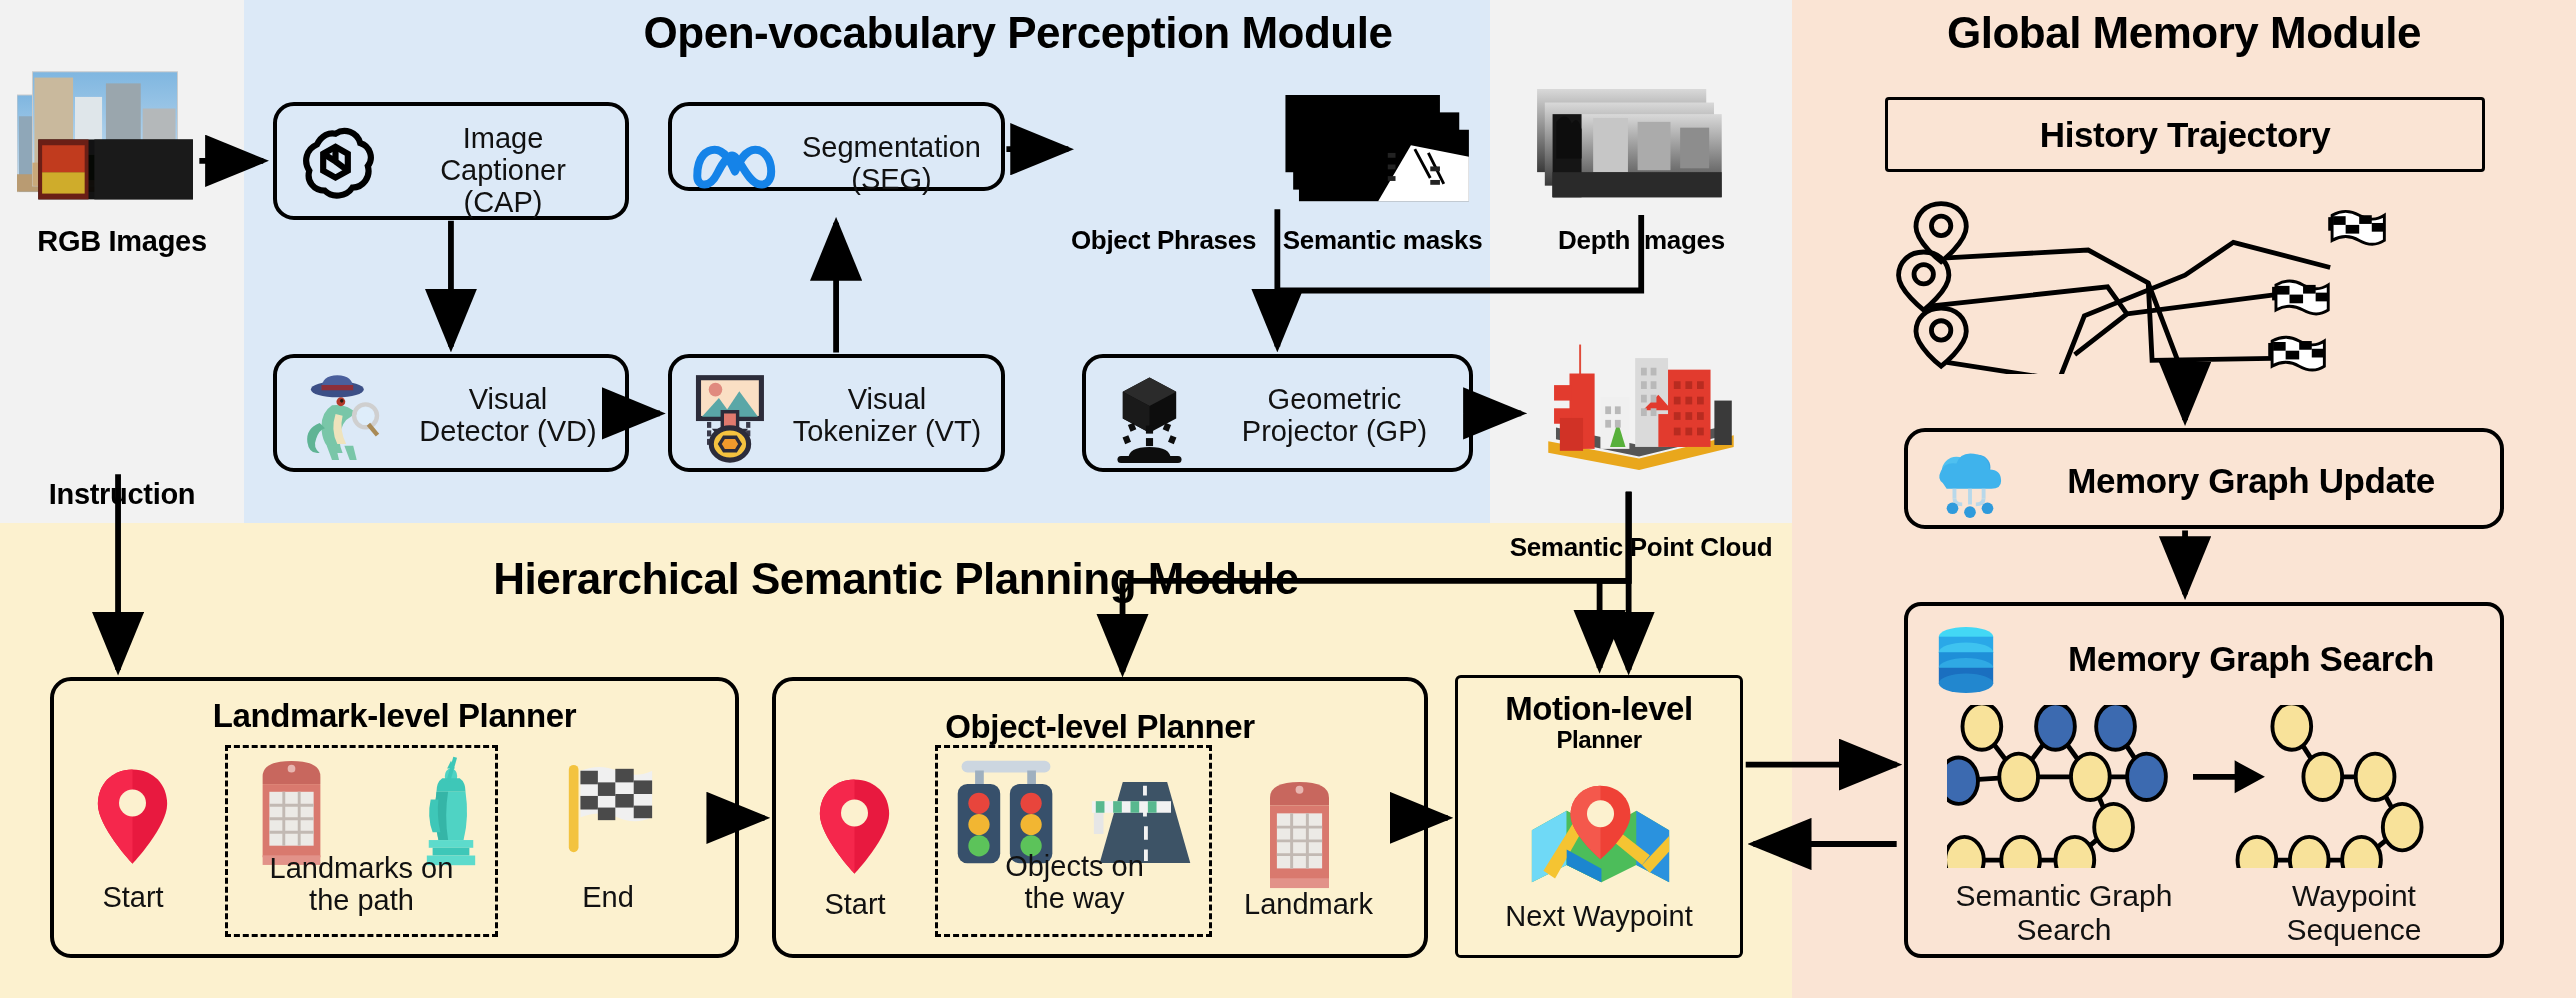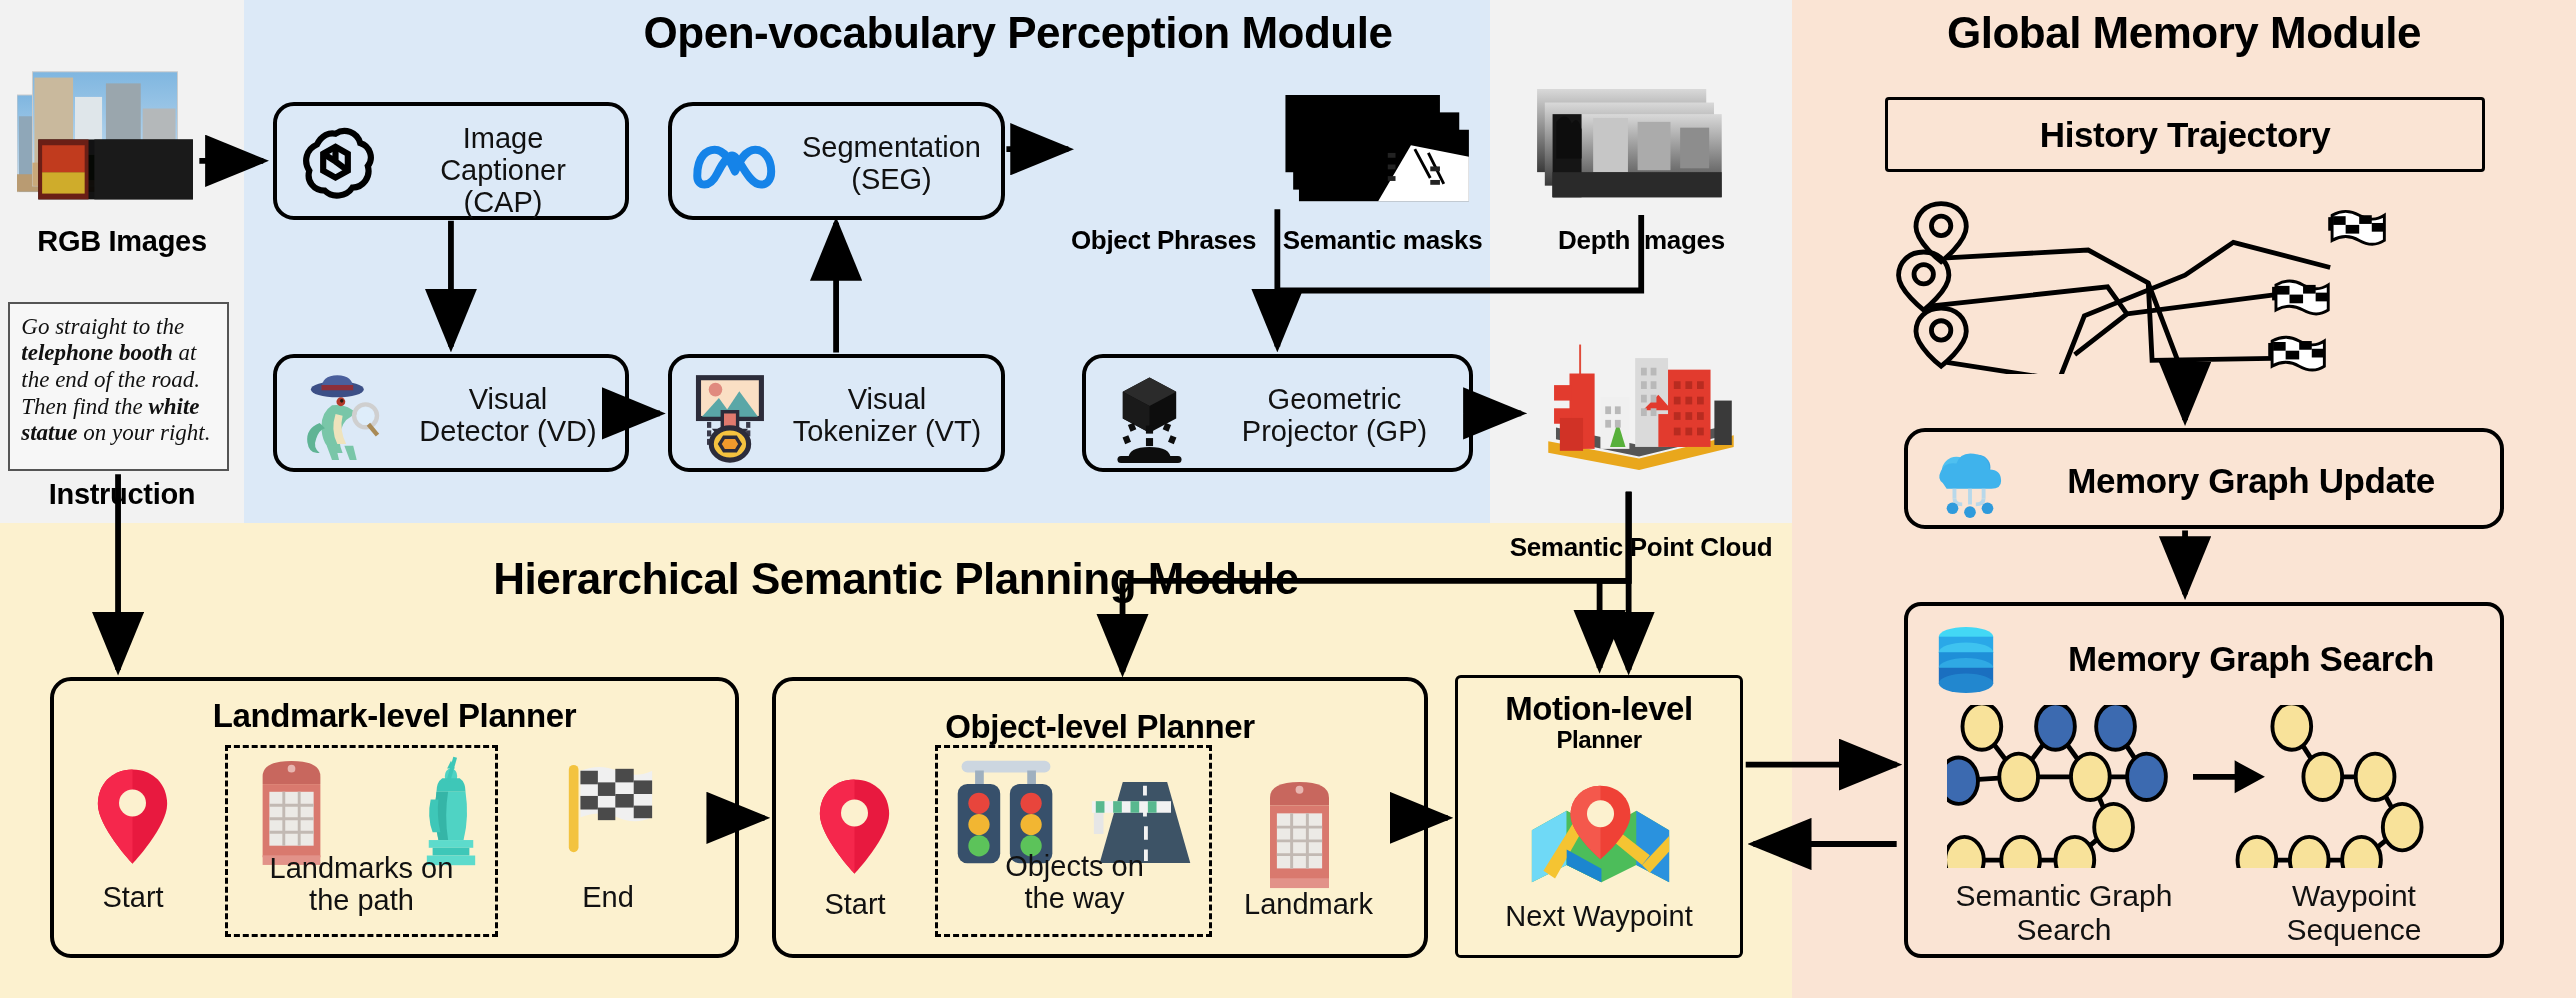--- a/index.html
+++ b/index.html
@@ -90,42 +90,39 @@
       <rect x="70" y="100" width="12" height="26" fill="#3e6b3a"></rect>
       <rect x="22" y="84" width="160" height="62" fill="#000" opacity="0.92"></rect>
       <rect x="22" y="84" width="52" height="62" fill="#6a1f16"></rect>
       <rect x="26" y="90" width="44" height="28" fill="#c13b1e"></rect>
       <rect x="26" y="118" width="44" height="22" fill="#e0c52f" opacity="0.85"></rect>
       <rect x="80" y="84" width="102" height="62" fill="#1a1a1a"></rect>
     </svg>
   </div>
   <div class="caption" style="left:0;top:225px;width:244px;font-size:29px;">RGB Images</div>
 
-  <div id="instr-box">
-    <div id="instr-text"><span>Go straight to the </span><b>telephone booth</b><span> at the end of the road. Then find the </span><b>white statue</b><span> on your right.</span></div>
-  </div>
   <div class="caption" style="left:0;top:478px;width:244px;font-size:29px;">Instruction</div>
 
   <div class="rbox" style="left:273px;top:102px;width:356px;height:118px;">
     <span class="icon-wrap" style="left:17.4px;top:17.4px;width:83px;height:83px;">
       <svg width="77" height="77" viewBox="0 0 100 100">
         <path d="M50 10 C62 2 78 8 82 22 C95 26 100 42 92 52 C96 66 86 80 72 80
                  C64 92 46 94 36 84 C22 84 12 72 16 58 C8 46 12 30 26 24 C32 12 42 8 50 10 Z" fill="none" stroke="#000" stroke-width="8"></path>
         <path d="M34 36 L50 27 L66 36 L66 58 L50 67 L34 58 Z" fill="none" stroke="#000" stroke-width="8"></path>
         <path d="M50 27 L50 46 M50 46 L66 58 M50 46 L34 36" stroke="#000" stroke-width="8" fill="none"></path>
       </svg>
     </span>
     <div class="blabel" style="position:absolute;left:108px;top:15.5px;width:236px;">
       <div>Image</div>
       <div>Captioner</div>
       <div>(CAP)</div>
     </div>
   </div>
 
-  <div class="rbox" style="left:668px;top:102px;width:337px;height:118px;border-radius:25px;">
+  <div class="rbox" style="left:668px;top:102px;width:337px;height:89px;">
     <span class="icon-wrap" style="left:17.4px;top:25px;width:89px;height:68px;">
       <svg width="87" height="58" viewBox="0 0 120 70">
         <path d="M10 50 C10 22 24 14 34 14 C50 14 58 36 62 44 C66 36 74 14 90 14
                  C102 14 112 26 112 44 C112 58 104 62 98 62 C86 62 76 44 70 34
                  C66 28 62 22 58 22 C52 22 44 34 38 46 C32 58 26 62 20 62 C14 62 10 58 10 50 Z" fill="none" stroke="#1583e8" stroke-width="11" stroke-linejoin="round"></path>
       </svg>
     </span>
     <div class="blabel" style="position:absolute;left:112px;top:25px;width:215px;">
       <div>Segmentation</div>
       <div>(SEG)</div>

